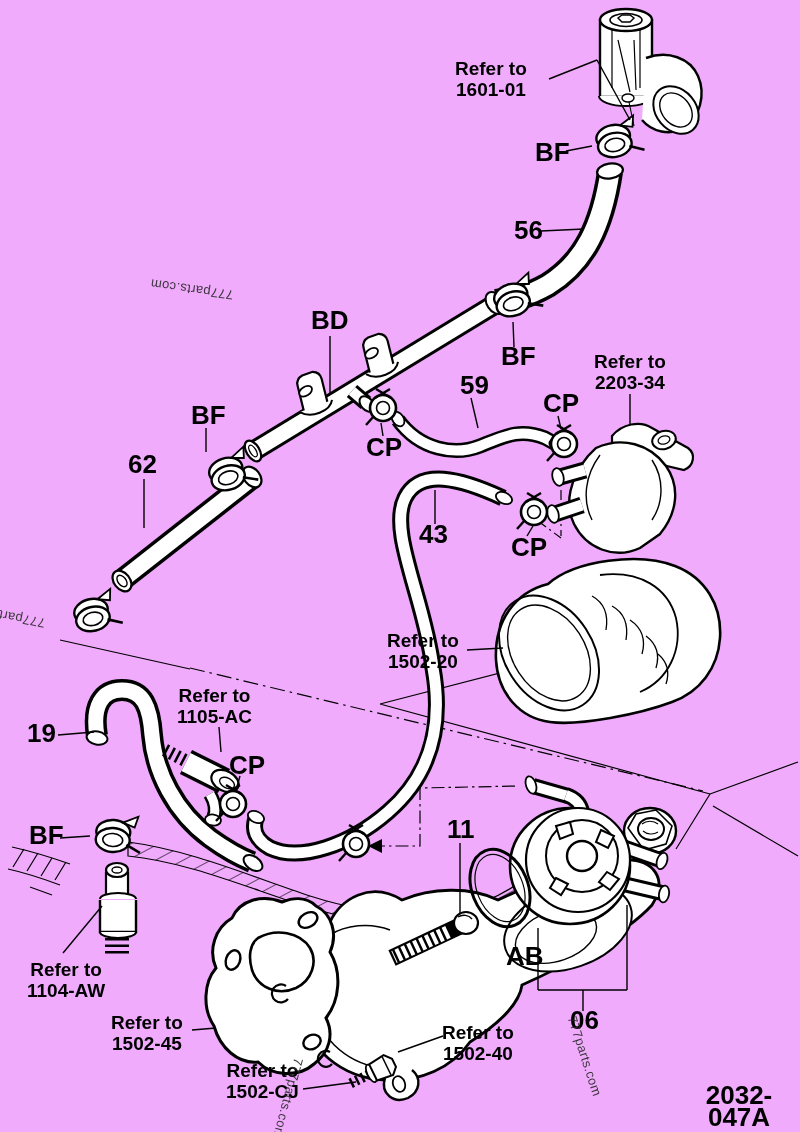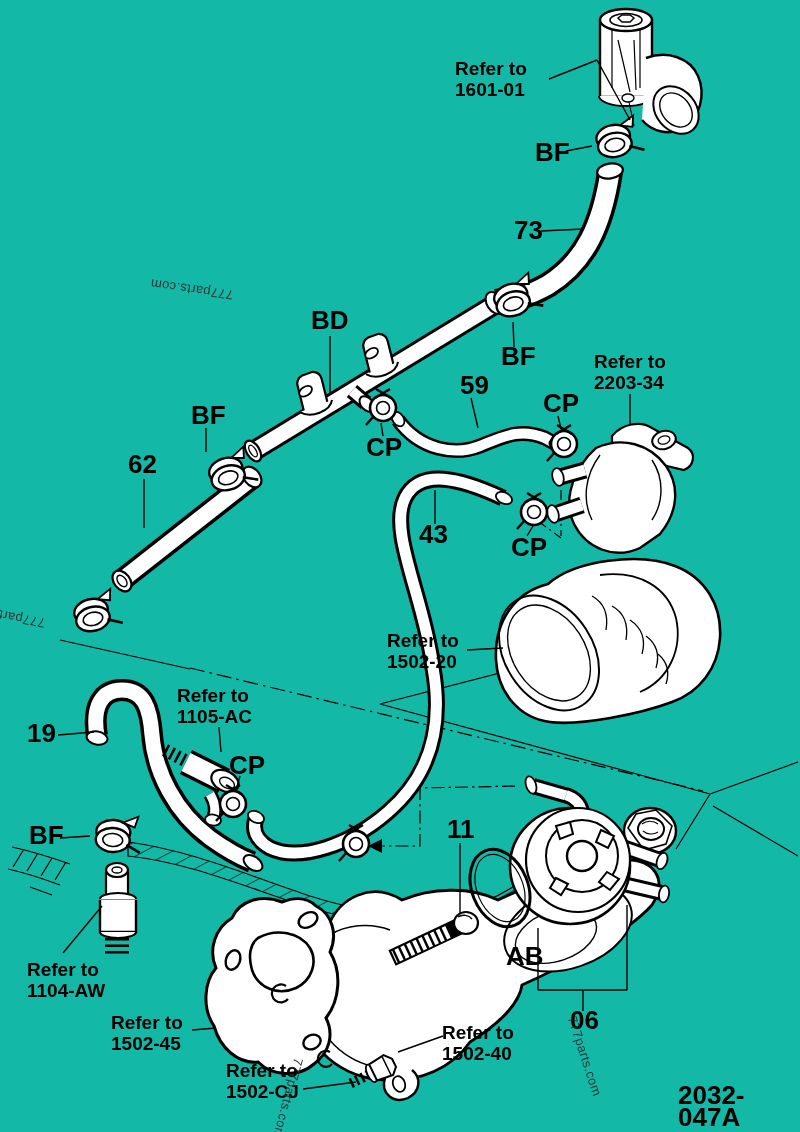--- a/index.html
+++ b/index.html
@@ -1,17 +1,17 @@
 <!DOCTYPE html>
 <html><head>
 <meta charset="utf-8">
 <style>
   html,body{margin:0;padding:0;background:#fff;}
-  #page{position:relative;width:800px;height:1132px;background:#14b8a6;overflow:hidden;
-        font-family:"Liberation Sans", sans-serif;}
+  #page{position:relative;width:800px;height:1132px;background:#f0abfc;overflow:hidden;
+        font-family:"Liberation Sans", sans-serif;text-align:center;}
   #art{position:absolute;left:0;top:0;}
   .lbl{position:absolute;color:#000;font-weight:bold;font-size:26px;line-height:22px;
        white-space:pre-line;letter-spacing:0px;}
   .ref{font-size:19px;line-height:21px;}
   .wm{position:absolute;color:#2a2a2a;font-size:13px;font-weight:400;opacity:.9;
       white-space:nowrap;letter-spacing:.4px;}
   .wm.o00{transform-origin:0 0;}
 </style>
 </head>
 <body>
@@ -275,21 +275,21 @@
     <path d="M538,928 L538,990 M627,905 L627,990 M538,990 L627,990 M583,990 L583,1011"></path>
     <path d="M192,1030 L216,1028"></path>
     <path d="M443,1036 L398,1052"></path>
     <path d="M303,1089 L356,1082"></path>
   </g>
 </svg>
 
   <div class="lbl ref" style="left:455px;top:58px">Refer to
 1601-01</div>
   <div class="lbl" style="left:535px;top:141px">BF</div>
-  <div class="lbl" style="left:514px;top:219px">73</div>
+  <div class="lbl" style="left:514px;top:219px">56</div>
   <div class="lbl" style="left:311px;top:309px">BD</div>
   <div class="lbl" style="left:501px;top:345px">BF</div>
   <div class="lbl" style="left:460px;top:374px">59</div>
   <div class="lbl" style="left:543px;top:392px">CP</div>
   <div class="lbl ref" style="left:594px;top:351px">Refer to
 2203-34</div>
   <div class="lbl" style="left:191px;top:404px">BF</div>
   <div class="lbl" style="left:128px;top:453px">62</div>
   <div class="lbl" style="left:366px;top:436px">CP</div>
   <div class="lbl" style="left:419px;top:523px">43</div>

